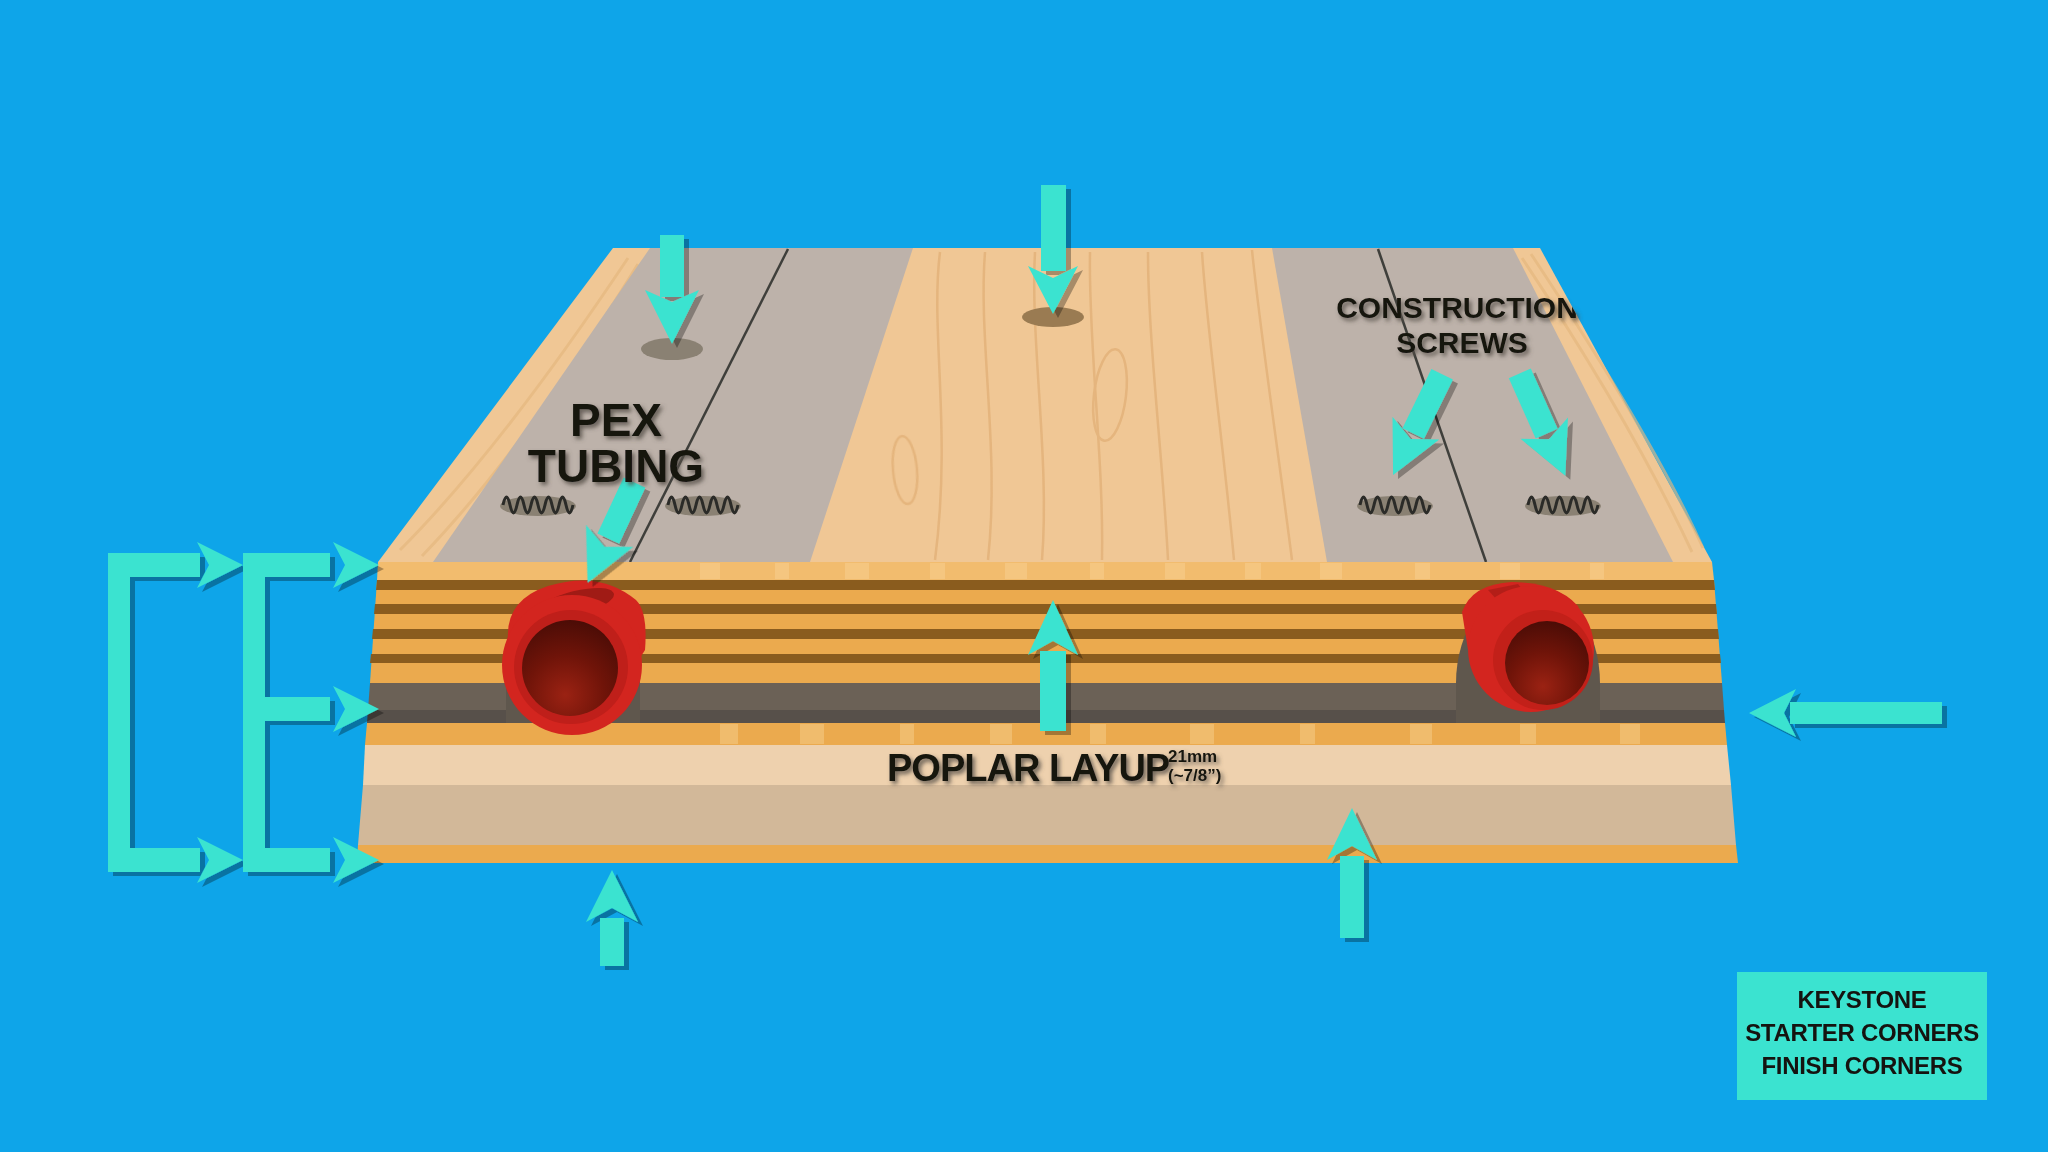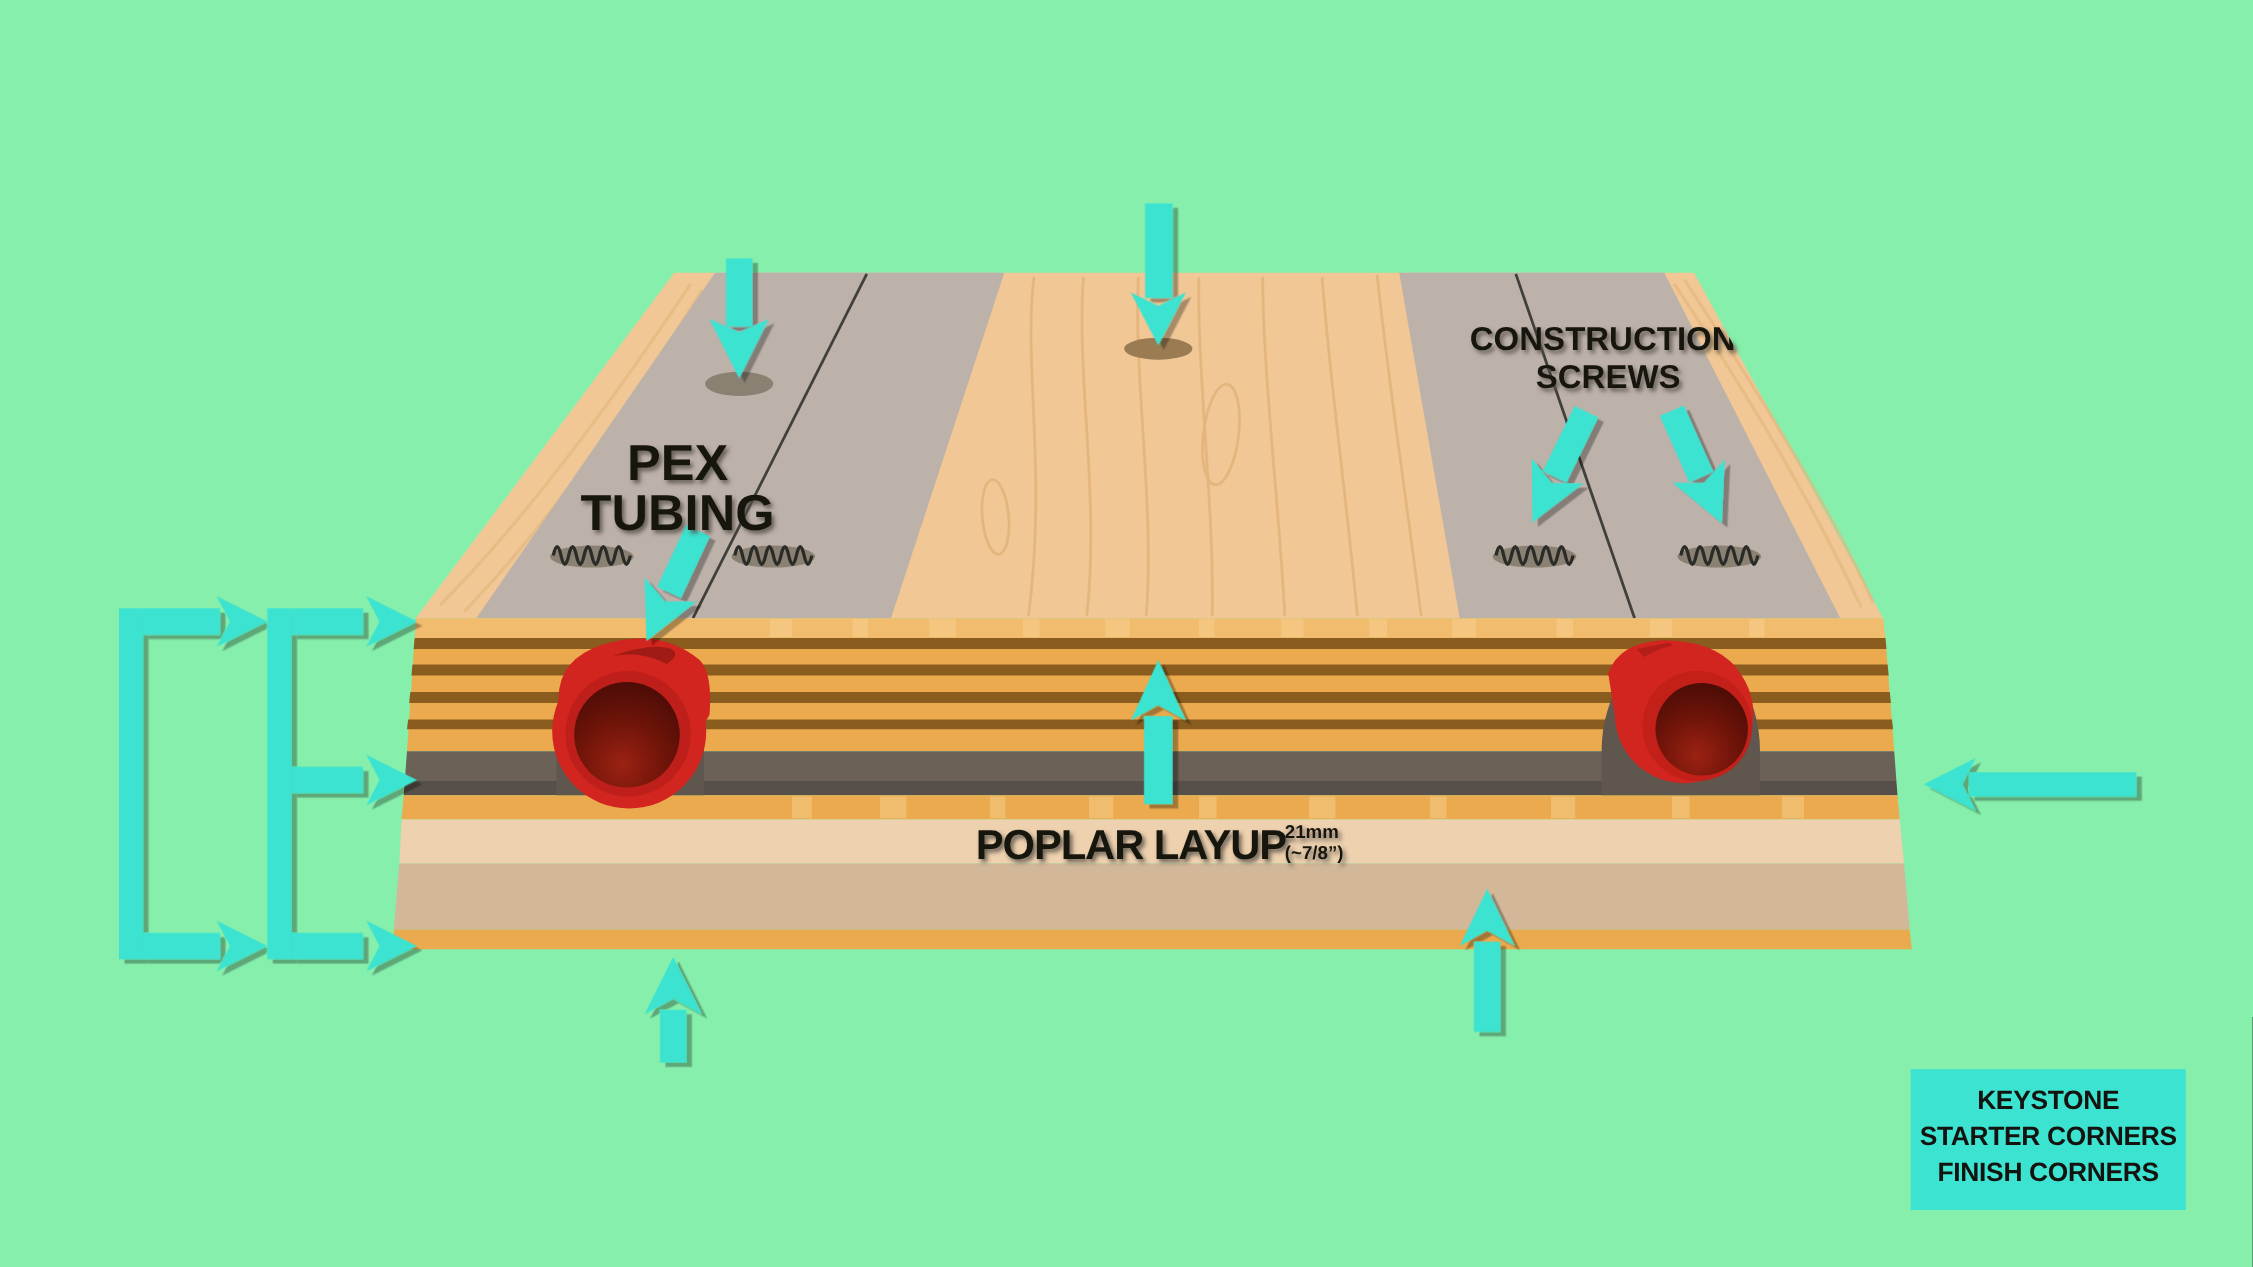--- a/index.html
+++ b/index.html
@@ -1,16 +1,16 @@
 <!DOCTYPE html>
 <html><head>
 <meta charset="utf-8">
 <style>
   html,body{margin:0;padding:0;background:#000;}
-  .stage{position:relative;width:2048px;height:1152px;background:#86efac;overflow:hidden;
+  .stage{position:relative;width:2048px;height:1152px;background:#0ea5e9;overflow:hidden;
          font-family:"Liberation Sans","DejaVu Sans",sans-serif;}
   svg{display:block;}
   text{font-family:"Liberation Sans","DejaVu Sans",sans-serif;font-weight:700;fill:#151310;}
 </style>
 </head>
 <body>
 
 <div class="stage">
 <svg width="2048" height="1152" viewBox="0 0 2048 1152">
   <defs>

